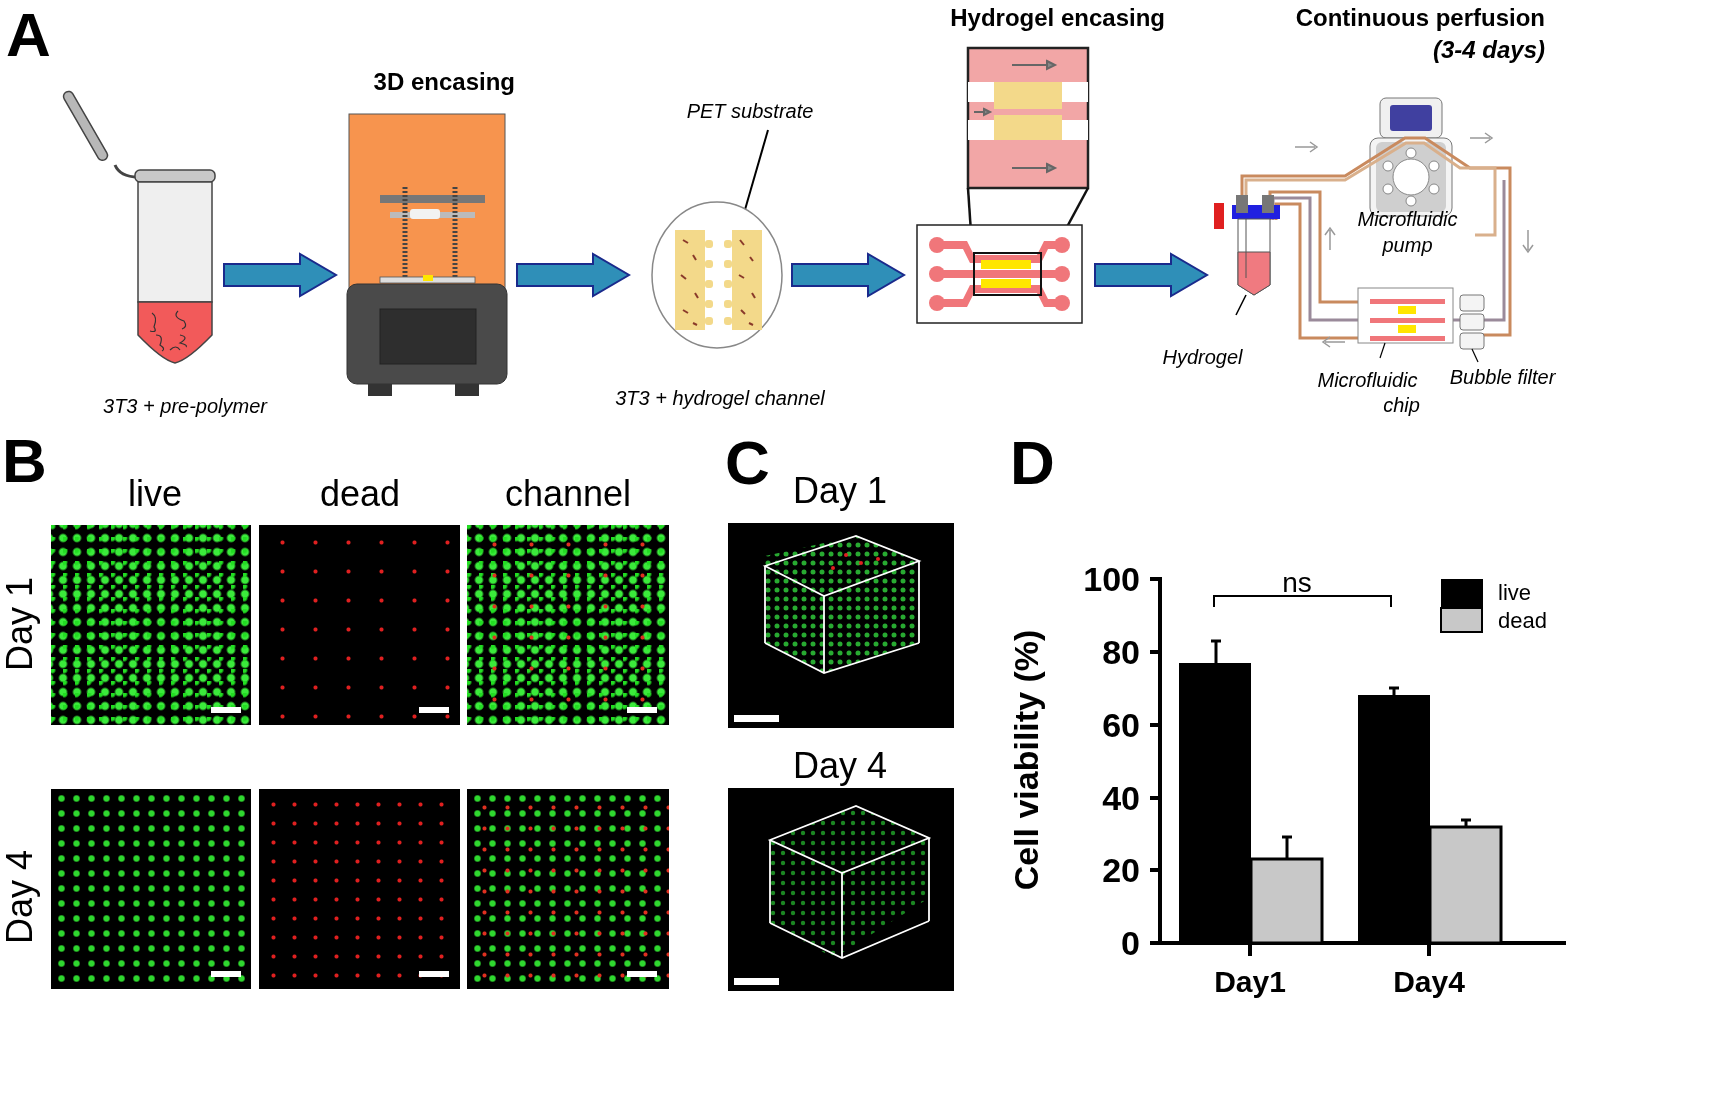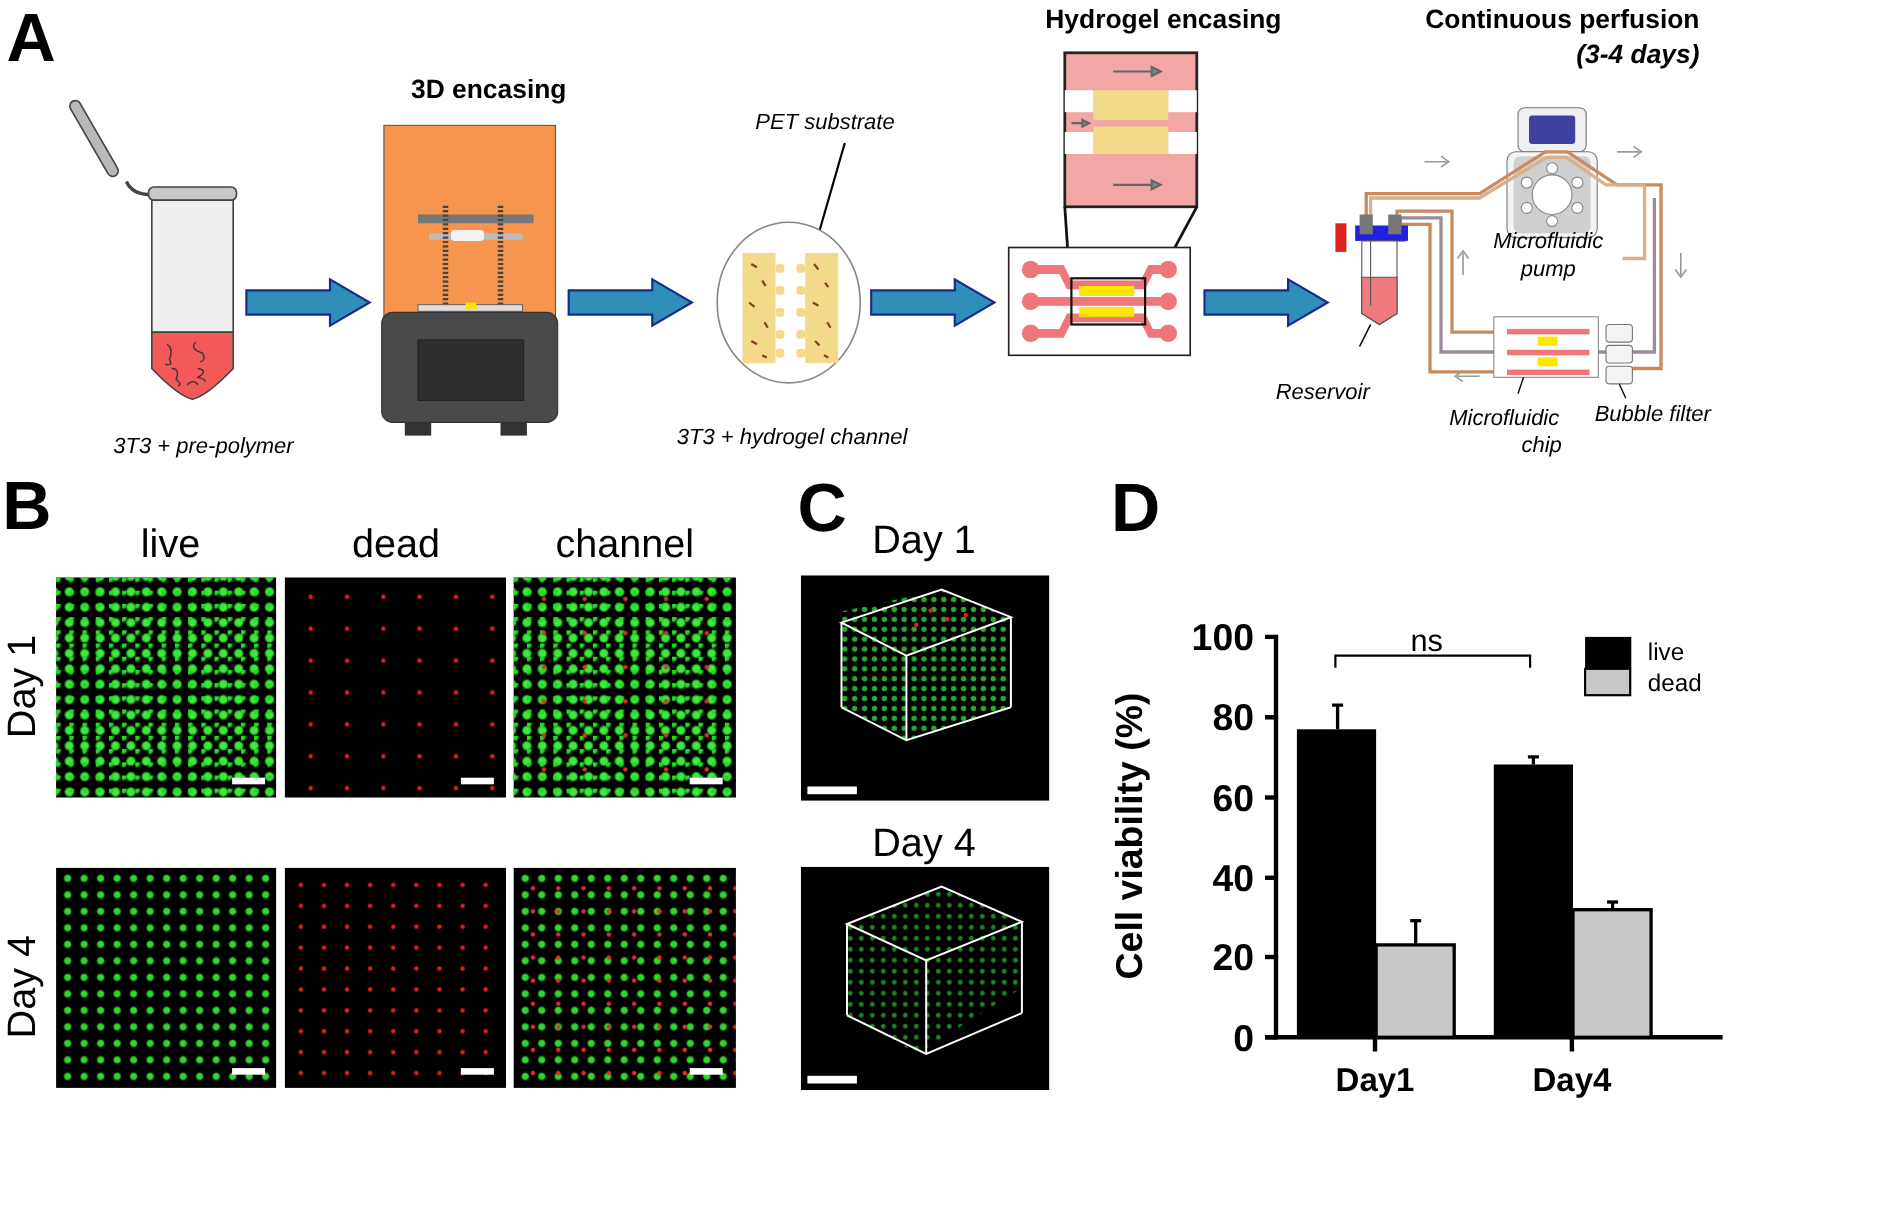--- a/index.html
+++ b/index.html
@@ -195,21 +195,21 @@
     <path d="M260 48 L280 48 M275 43 L282 48 L275 53"></path>
     <path d="M120 160 L120 140 M115 145 L120 138 L125 145"></path>
     <path d="M318 140 L318 160 M313 155 L318 162 L323 155"></path>
     <path d="M135 252 L115 252 M120 247 L113 252 L120 257"></path>
   </g>
   <line x1="175" y1="253" x2="170" y2="268" stroke="#000" stroke-width="1.2"></line>
   <line x1="262" y1="259" x2="268" y2="272" stroke="#000" stroke-width="1.2"></line>
 </svg>
 <div class="caption" style="left:1345px;top:208px;width:125px;">Microfluidic</div>
 <div class="caption" style="left:1345px;top:234px;width:125px;">pump</div>
-<div class="caption" style="left:1145px;top:346px;width:115px;">Reservoir</div>
+<div class="caption" style="left:1145px;top:346px;width:115px;">Hydrogel</div>
 <div class="caption" style="left:1305px;top:369px;width:125px;">Microfluidic</div>
 <div class="caption" style="left:1339px;top:394px;width:125px;">chip</div>
 <div class="caption" style="left:1440px;top:366px;width:125px;">Bubble filter</div>
 
 <div class="panel-letter" style="left:2px;top:430px;">B</div>
 <div class="col-head" style="left:55px;top:473px;width:200px;">live</div>
 <div class="col-head" style="left:260px;top:473px;width:200px;">dead</div>
 <div class="col-head" style="left:468px;top:473px;width:200px;">channel</div>
 <div class="row-head" style="left:-40px;top:603px;width:120px;">Day 1</div>
 <div class="row-head" style="left:-40px;top:876px;width:120px;">Day 4</div>

